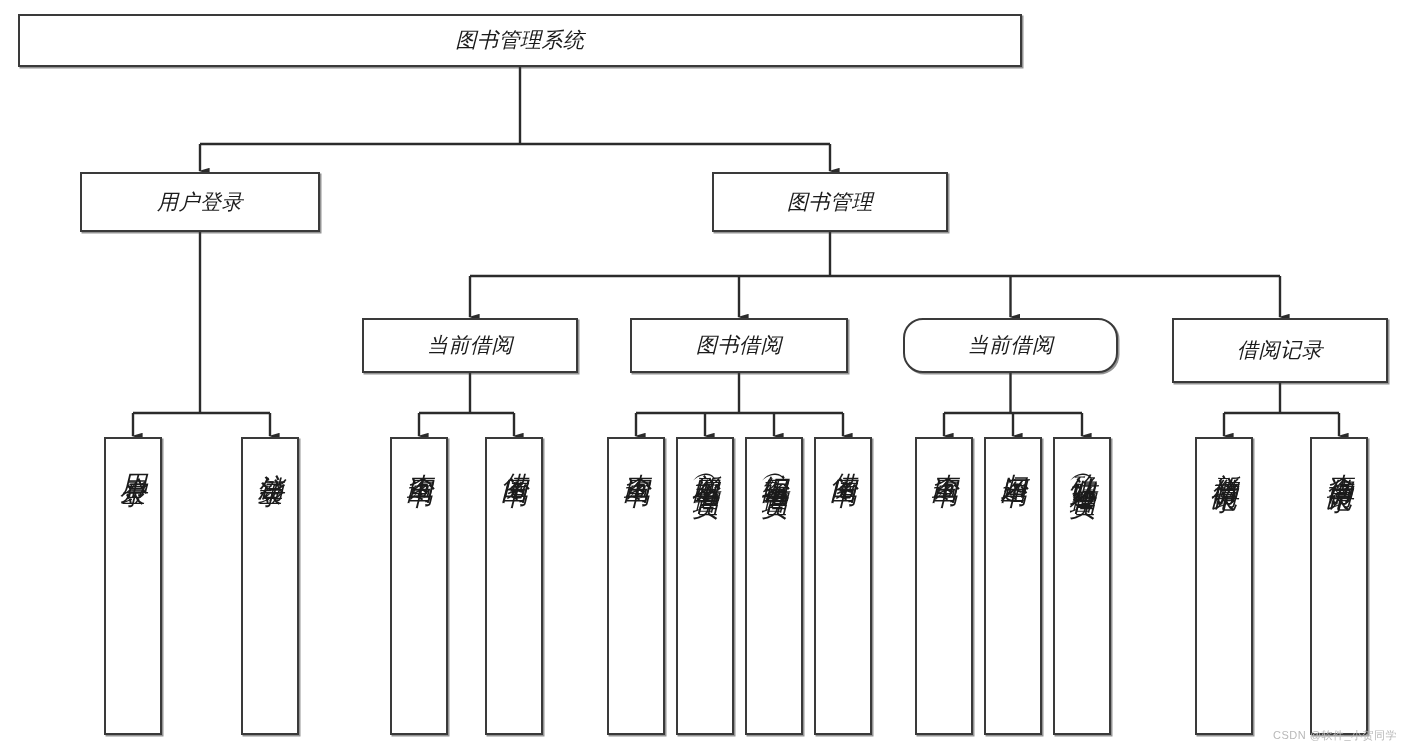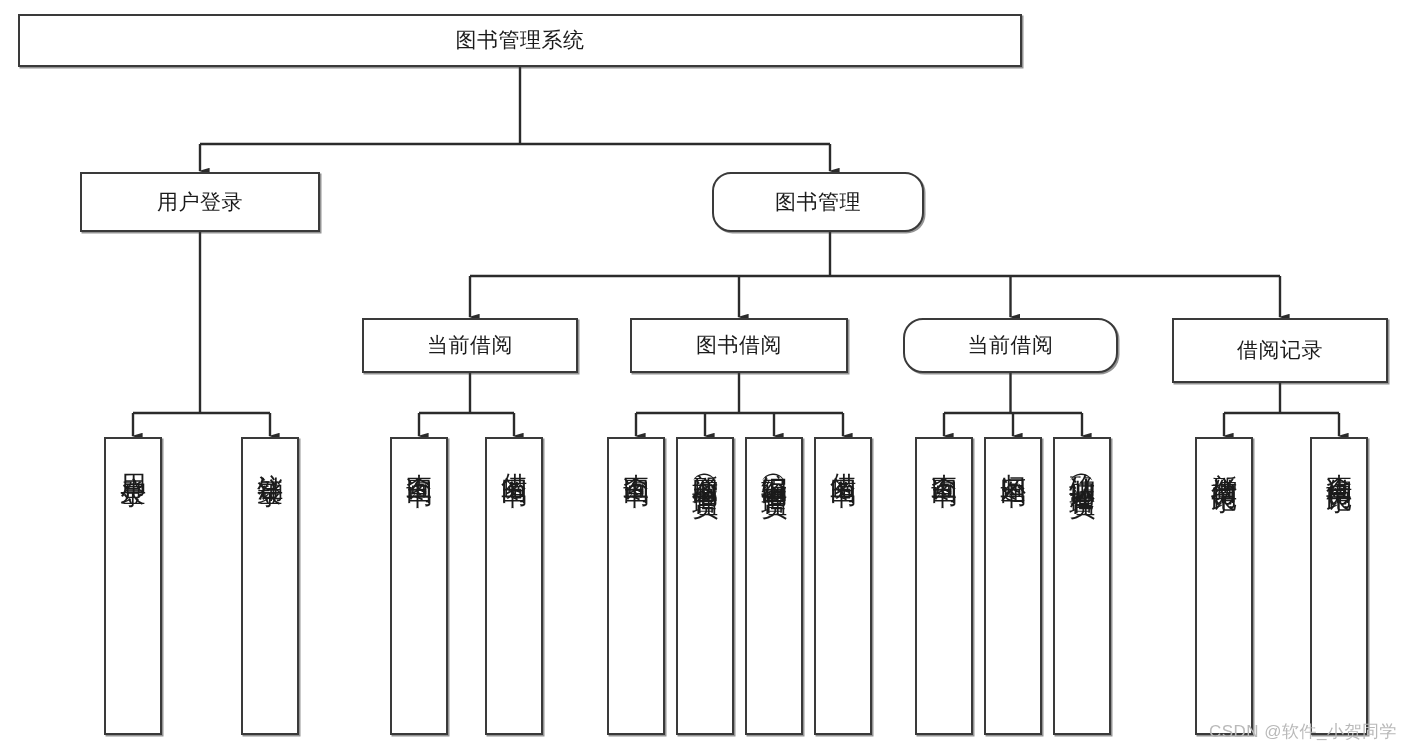--- a/index.html
+++ b/index.html
@@ -32,20 +32,21 @@
     border: 2px solid #3a3a3a;
     box-shadow: 1.5px 1.5px 0 rgba(60,60,60,0.55);
     display: flex;
     align-items: center;
     justify-content: center;
     color: #1b1b1b;
   }
   .node .label {
     line-height: 1.18;
     white-space: pre;
+    font-style: italic;
   }
   .node.horiz .label {
     font-size: 21px;
     letter-spacing: 0.5px;
   }
   .node.vert {
     align-items: flex-start;
     justify-content: center;
     padding-top: 14px;
   }
@@ -54,21 +55,21 @@
     text-orientation: upright;
     font-size: 26px;
     line-height: 1.05;
     letter-spacing: 3px;
     white-space: pre;
   }
   .watermark {
     position: absolute;
     right: 8px;
     bottom: 4px;
-    font-size: 17px;
+    font-size: 11px;
     color: #b9b9b9;
     letter-spacing: 0.5px;
     user-select: none;
     text-align: right;
   }
 </style>
 </head>
 <body>
 
 <div id="canvas">
@@ -115,21 +116,21 @@
       </g>
   </svg>
 
   <div id="node-layer">
       <div class="node horiz" style="left: 18px; top: 14px; width: 1004px; height: 53px;">
         <div class="label">图书管理系统</div>
       </div>
       <div class="node horiz" style="left: 80px; top: 172px; width: 240px; height: 60px;">
         <div class="label">用户登录</div>
       </div>
-      <div class="node horiz" style="left: 712px; top: 172px; width: 212px; height: 60px; border-radius: 19px;">
+      <div class="node horiz" style="left: 712px; top: 172px; width: 236px; height: 60px;">
         <div class="label">图书管理</div>
       </div>
       <div class="node horiz" style="left: 362px; top: 318px; width: 216px; height: 55px;">
         <div class="label">当前借阅</div>
       </div>
       <div class="node horiz" style="left: 630px; top: 318px; width: 218px; height: 55px;">
         <div class="label">图书借阅</div>
       </div>
       <div class="node horiz" style="left: 903px; top: 318px; width: 215px; height: 55px; border-radius: 20px;">
         <div class="label">当前借阅</div>

